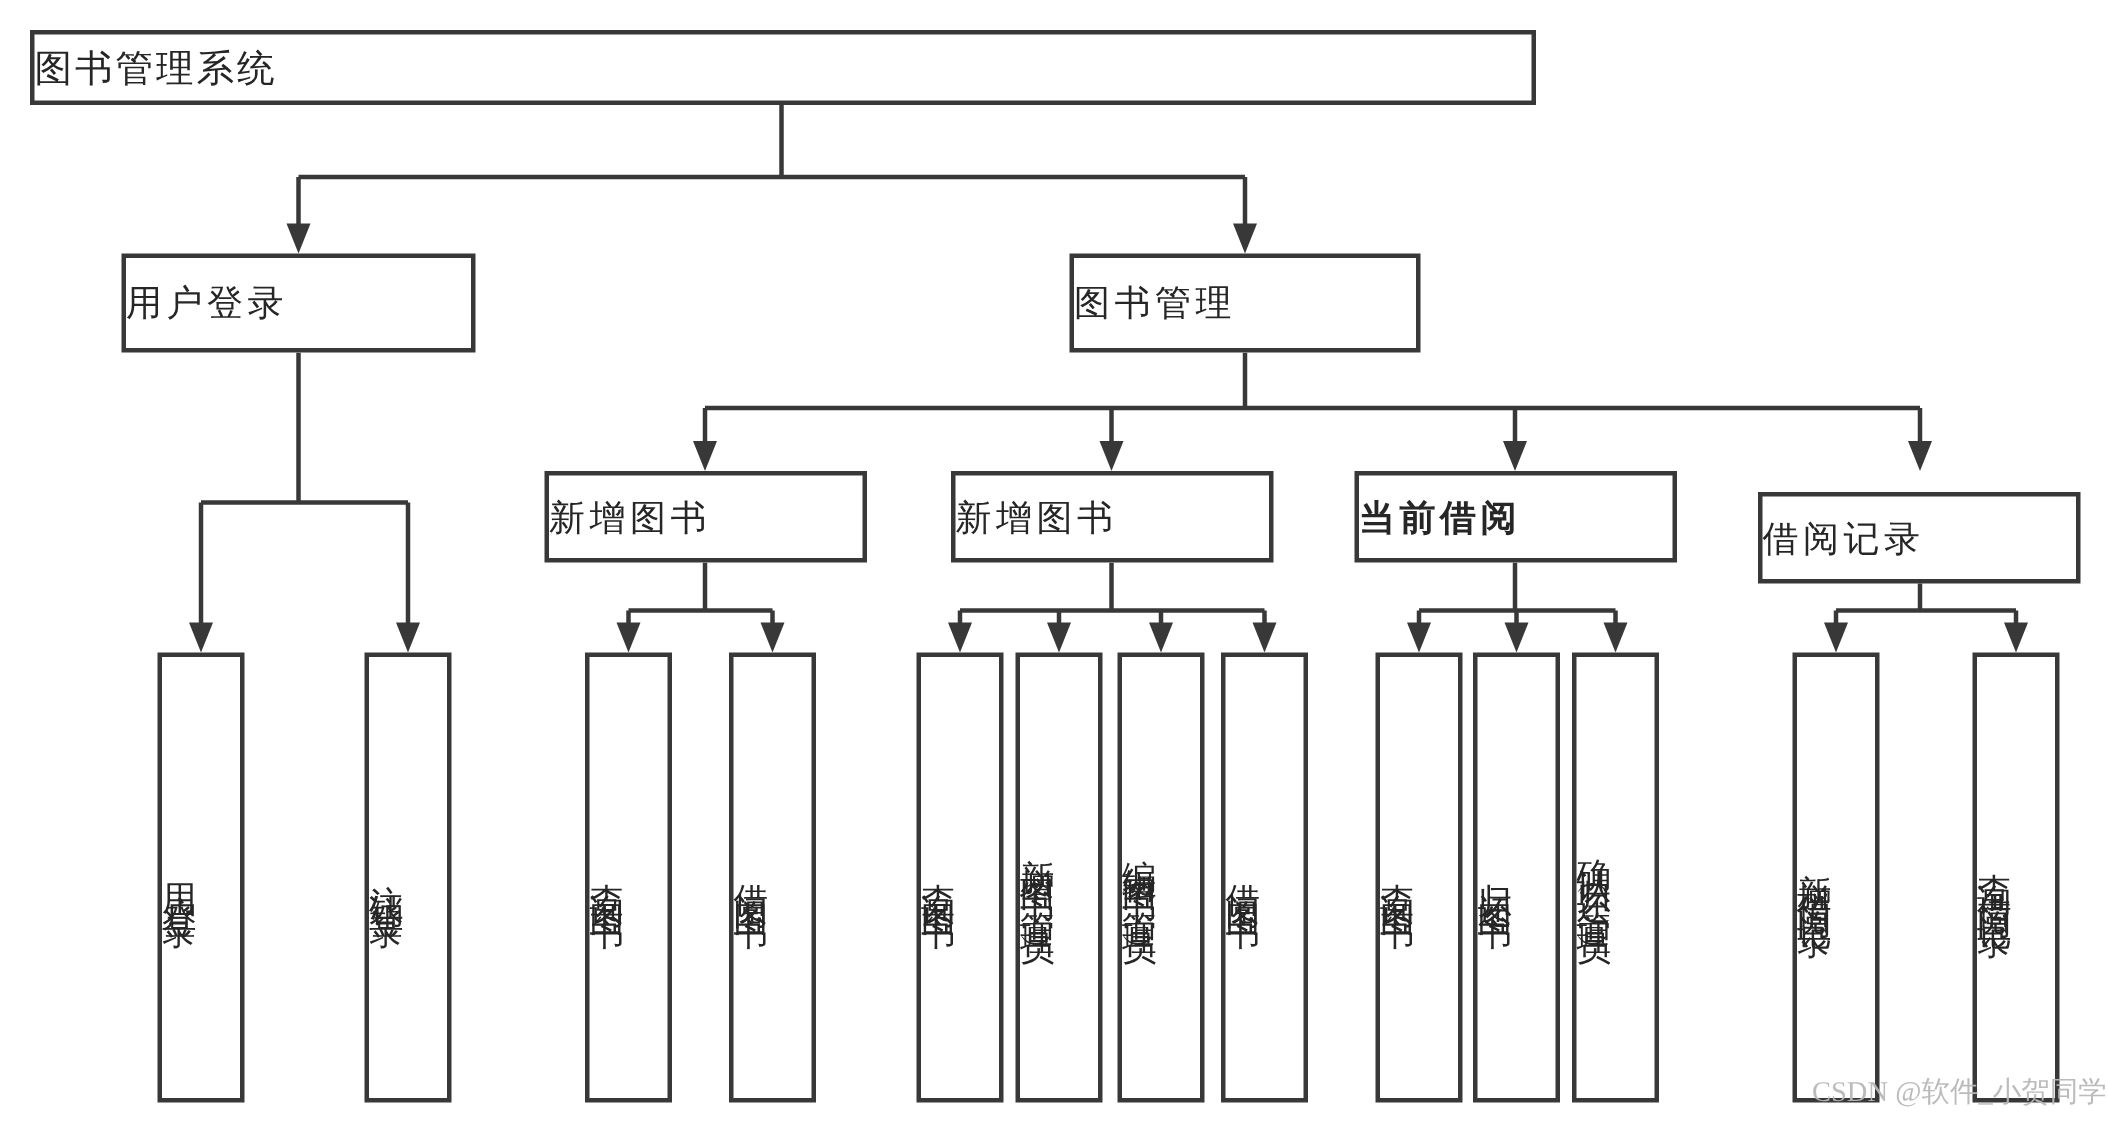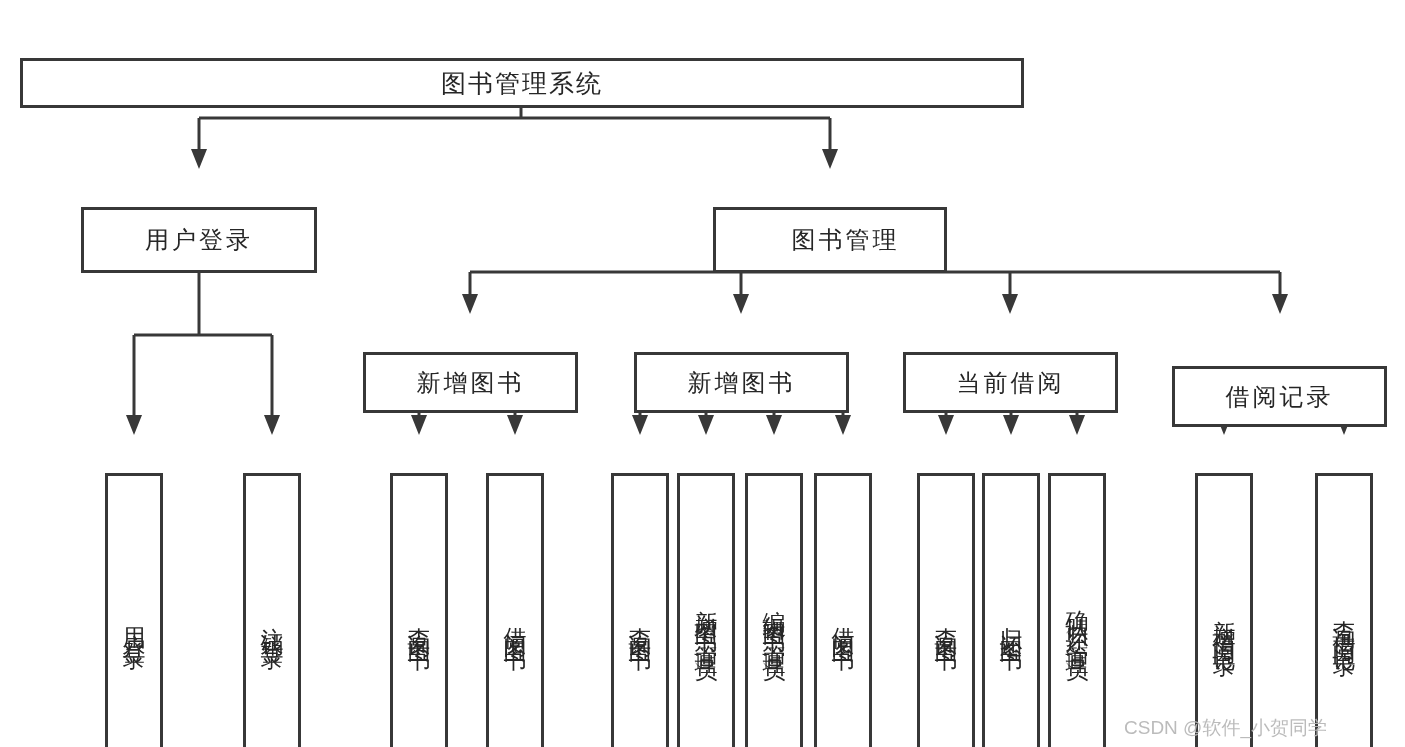--- a/index.html
+++ b/index.html
@@ -13,35 +13,34 @@
     width:1405px;height:747px;position:relative;overflow:hidden;
     background:var(--background);
     font-family:"Liberation Sans","DejaVu Sans",sans-serif;
   }
   #connectors{position:absolute;left:0;top:0;width:1405px;height:747px;}
   #connectors path{stroke:var(--line);stroke-width:3;fill:none;}
   #connectors polygon{fill:var(--line);stroke:none;}
   .box{
     position:absolute;box-sizing:border-box;
     border:3px solid var(--line);background:var(--background);
-    display:flex;align-items:center;justify-content:center;
+    display:flex;align-items:center;justify-content:flex-start;
     color:var(--text);
-    margin-top:38px;
   }
   .h-label{font-size:24px;letter-spacing:3px;white-space:nowrap;}
   .root-box .h-label{font-size:25px;letter-spacing:2px;}
   .leaf span{
     writing-mode:vertical-rl;text-orientation:mixed;
     font-size:23px;letter-spacing:7px;line-height:1;
     white-space:nowrap;color:var(--text);
   }
   .watermark{
-    position:absolute;left:1124px;top:715px;
+    position:absolute;left:1208px;top:715px;
     font-size:19px;color:var(--watermark);
-    white-space:nowrap;opacity:.95;
+    white-space:nowrap;opacity:.95;font-family:Liberation Serif, serif;
   }
 </style>
 </head>
 <body>
 
 <svg id="connectors" viewBox="0 0 1405 747" xmlns="http://www.w3.org/2000/svg">
 
   <path d="M521,70 V118"></path>
   <path d="M199,118 H830"></path>
   <path d="M199,118 V151"></path>
@@ -102,31 +101,31 @@
     <polygon points="1336,415 1352,415 1344,435"></polygon>
 </svg>
 
 <div class="box root-box" style="left:20px;top:20px;width:1004px;height:50px;">
   <span class="h-label">图书管理系统</span>
 </div>
 
 <div class="box" style="left:81px;top:169px;width:236px;height:66px;">
   <span class="h-label">用户登录</span>
 </div>
-<div class="box" style="left:713px;top:169px;width:234px;height:66px;padding-left:31px;">
+<div class="box" style="left:713px;top:169px;width:234px;height:66px;">
   <span class="h-label">图书管理</span>
 </div>
 
 <div class="box" style="left:363px;top:314px;width:215px;height:61px;">
   <span class="h-label">新增图书</span>
 </div>
 <div class="box" style="left:634px;top:314px;width:215px;height:61px;">
   <span class="h-label">新增图书</span>
 </div>
-<div class="box" style="left:903px;top:314px;width:215px;height:61px;">
+<div class="box" style="left:903px;top:314px;width:215px;height:61px;font-weight:bold;">
   <span class="h-label">当前借阅</span>
 </div>
 <div class="box" style="left:1172px;top:328px;width:215px;height:61px;">
   <span class="h-label">借阅记录</span>
 </div>
 
 <div class="box leaf" style="left:105px;top:435px;width:58px;height:300px;">
   <span>用户登录</span>
 </div>
 <div class="box leaf" style="left:243px;top:435px;width:58px;height:300px;">

